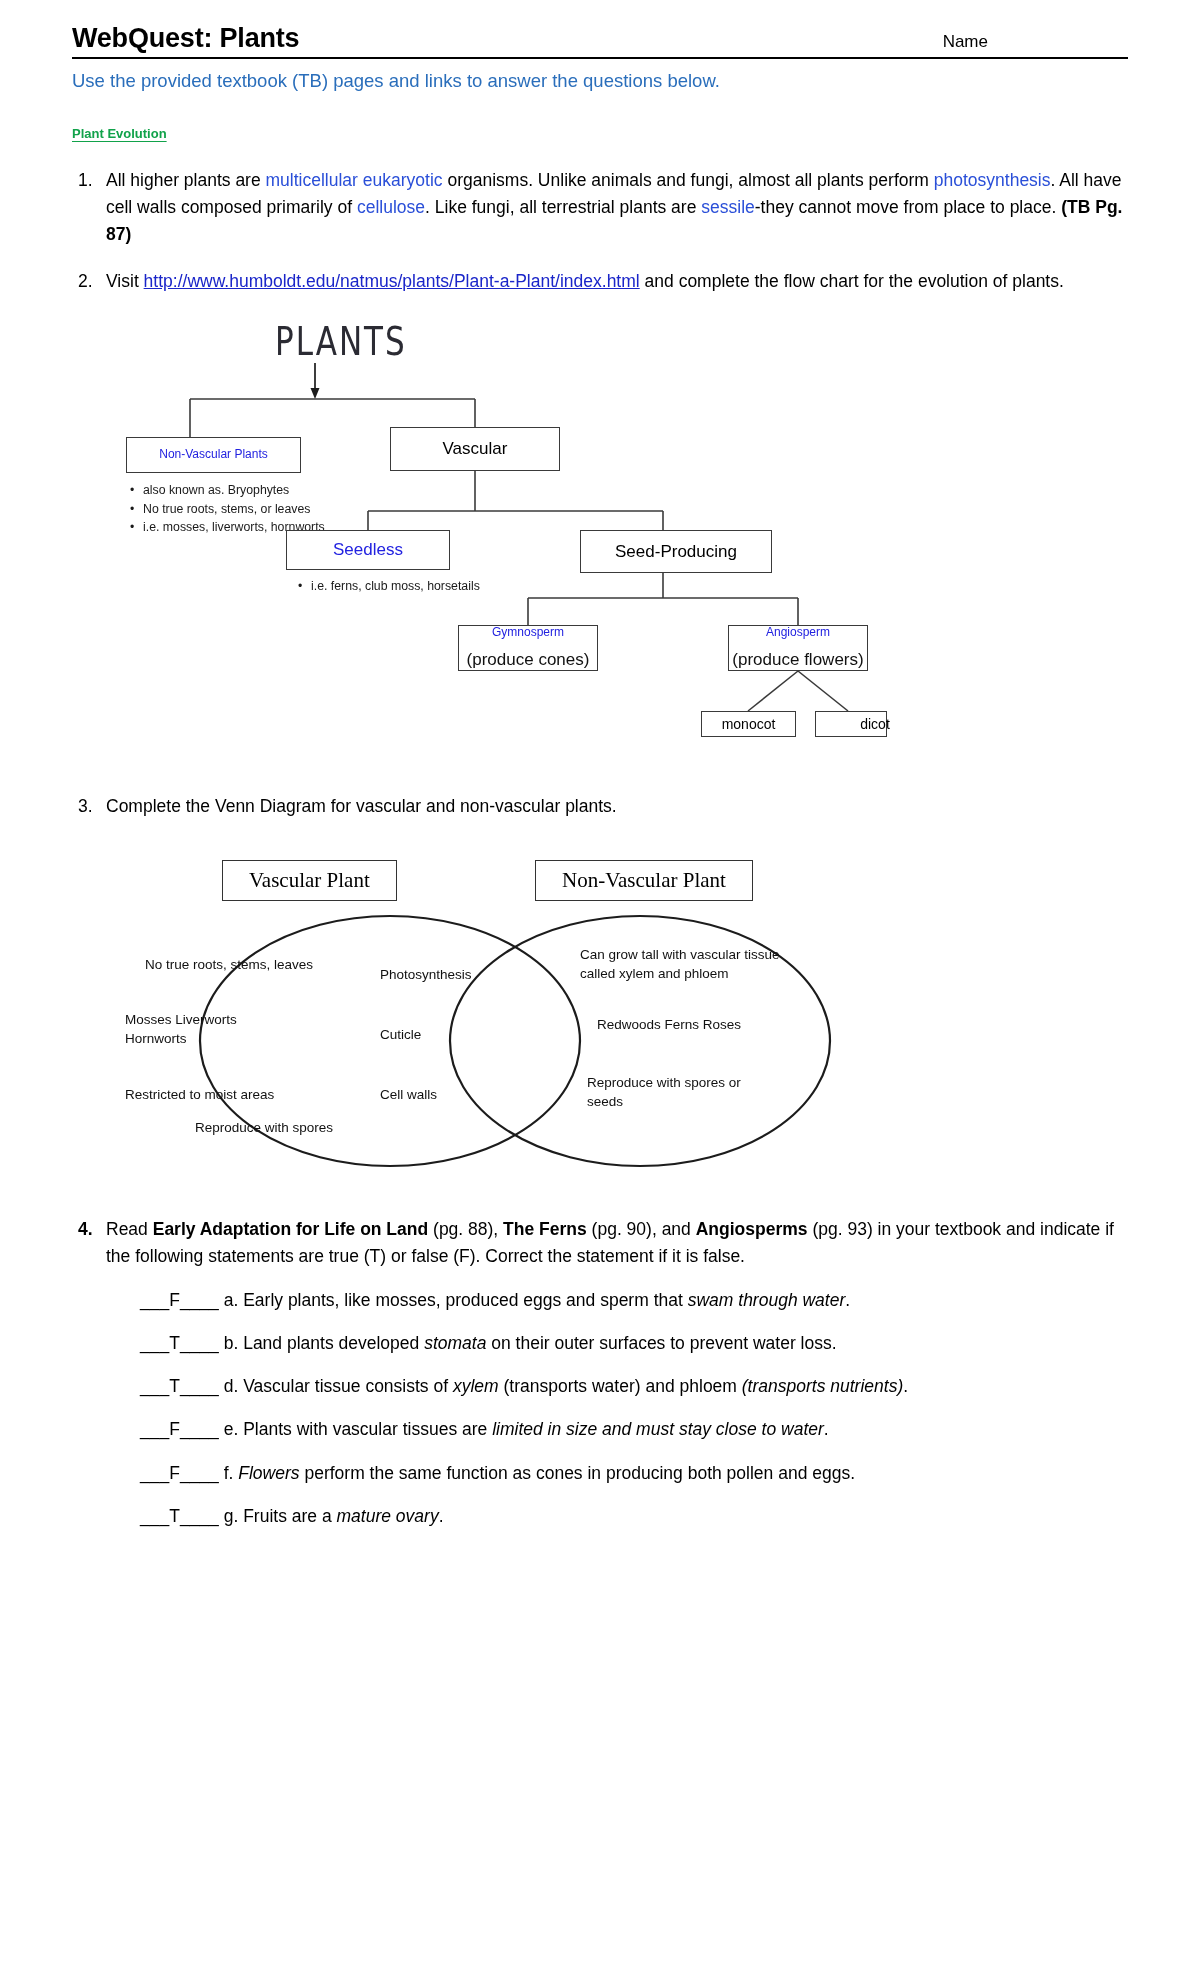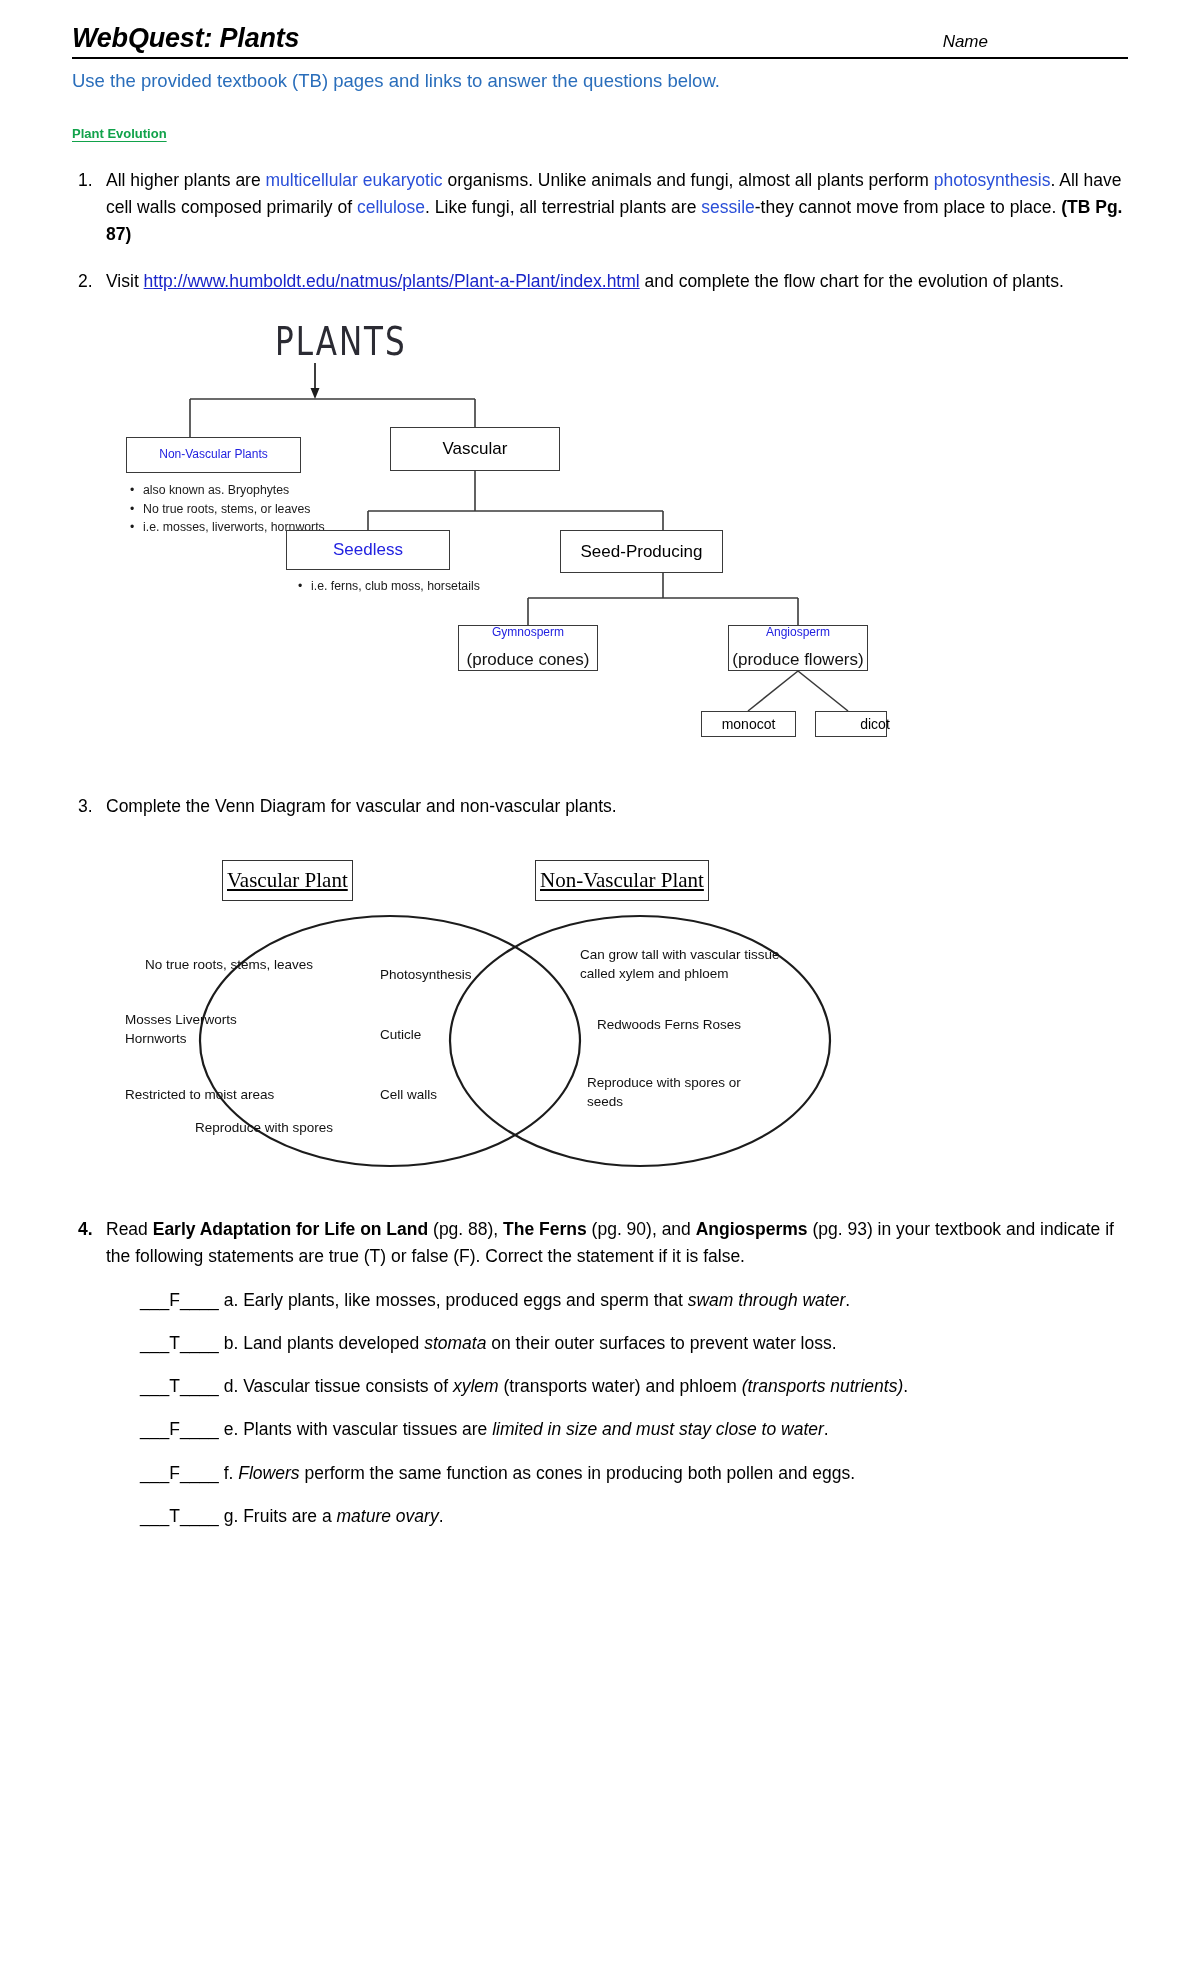--- a/index.html
+++ b/index.html
@@ -23,21 +23,20 @@
   }
 
   
   .header-row {
     display: flex;
     align-items: flex-end;
     justify-content: space-between;
     margin: 24px 72px 0 72px;
     padding-bottom: 3px;
     border-bottom: 2.5px solid #000;
-    font-style: italic;
   }
   .doc-title {
     font-size: 27px;
     font-weight: bold;
     letter-spacing: -0.2px;
     line-height: 1.1;
   }
   .name-label {
     font-size: 17px;
     padding-right: 140px;
@@ -155,26 +154,25 @@
     position: relative;
     width: 1030px;
     height: 360px;
     margin: 26px 0 0 100px;
   }
   .venn-svg { position: absolute; left: 0; top: 0; }
   .venn-label-box {
     position: absolute;
     border: 1.4px solid #333;
     background: #fff;
-    padding: 7px 4px;
+    padding: 7px 26px;
     font-family: "Liberation Serif", serif;
     font-size: 21px;
     text-align: center;
     white-space: nowrap;
-    text-decoration: underline;
   }
   .venn-txt {
     position: absolute;
     font-size: 13.5px;
     line-height: 1.4;
     color: #111;
   }
 
   
   .tf-intro {
@@ -269,21 +267,21 @@
       <div class="lbl" style="font-size:17px;">Vascular</div>
     </div>
 
     <div class="fc-box fc-blue" style="left:168px; top:215px; width:164px; height:40px;">
       <div class="lbl" style="font-size:17px;">Seedless</div>
     </div>
     <div class="fc-bullets" style="left:180px; top:262px;">
       <div><span class="dot">•</span><span>i.e. ferns, club moss, horsetails</span></div>
     </div>
 
-    <div class="fc-box fc-black" style="left:442px; top:215px; width:163px; height:43px;text-align:right;">
+    <div class="fc-box fc-black" style="left:462px; top:215px; width:192px; height:43px;text-align:right;">
       <div class="lbl" style="font-size:17px;">Seed-Producing</div>
     </div>
 
     <div class="fc-box fc-blue" style="left:340px; top:310px; width:140px; height:46px;">
       <div class="lbl">Gymnosperm</div>
       <div class="sub">(produce cones)</div>
     </div>
 
     <div class="fc-box fc-blue" style="left:610px; top:310px; width:140px; height:46px;">
       <div class="lbl">Angiosperm</div>

